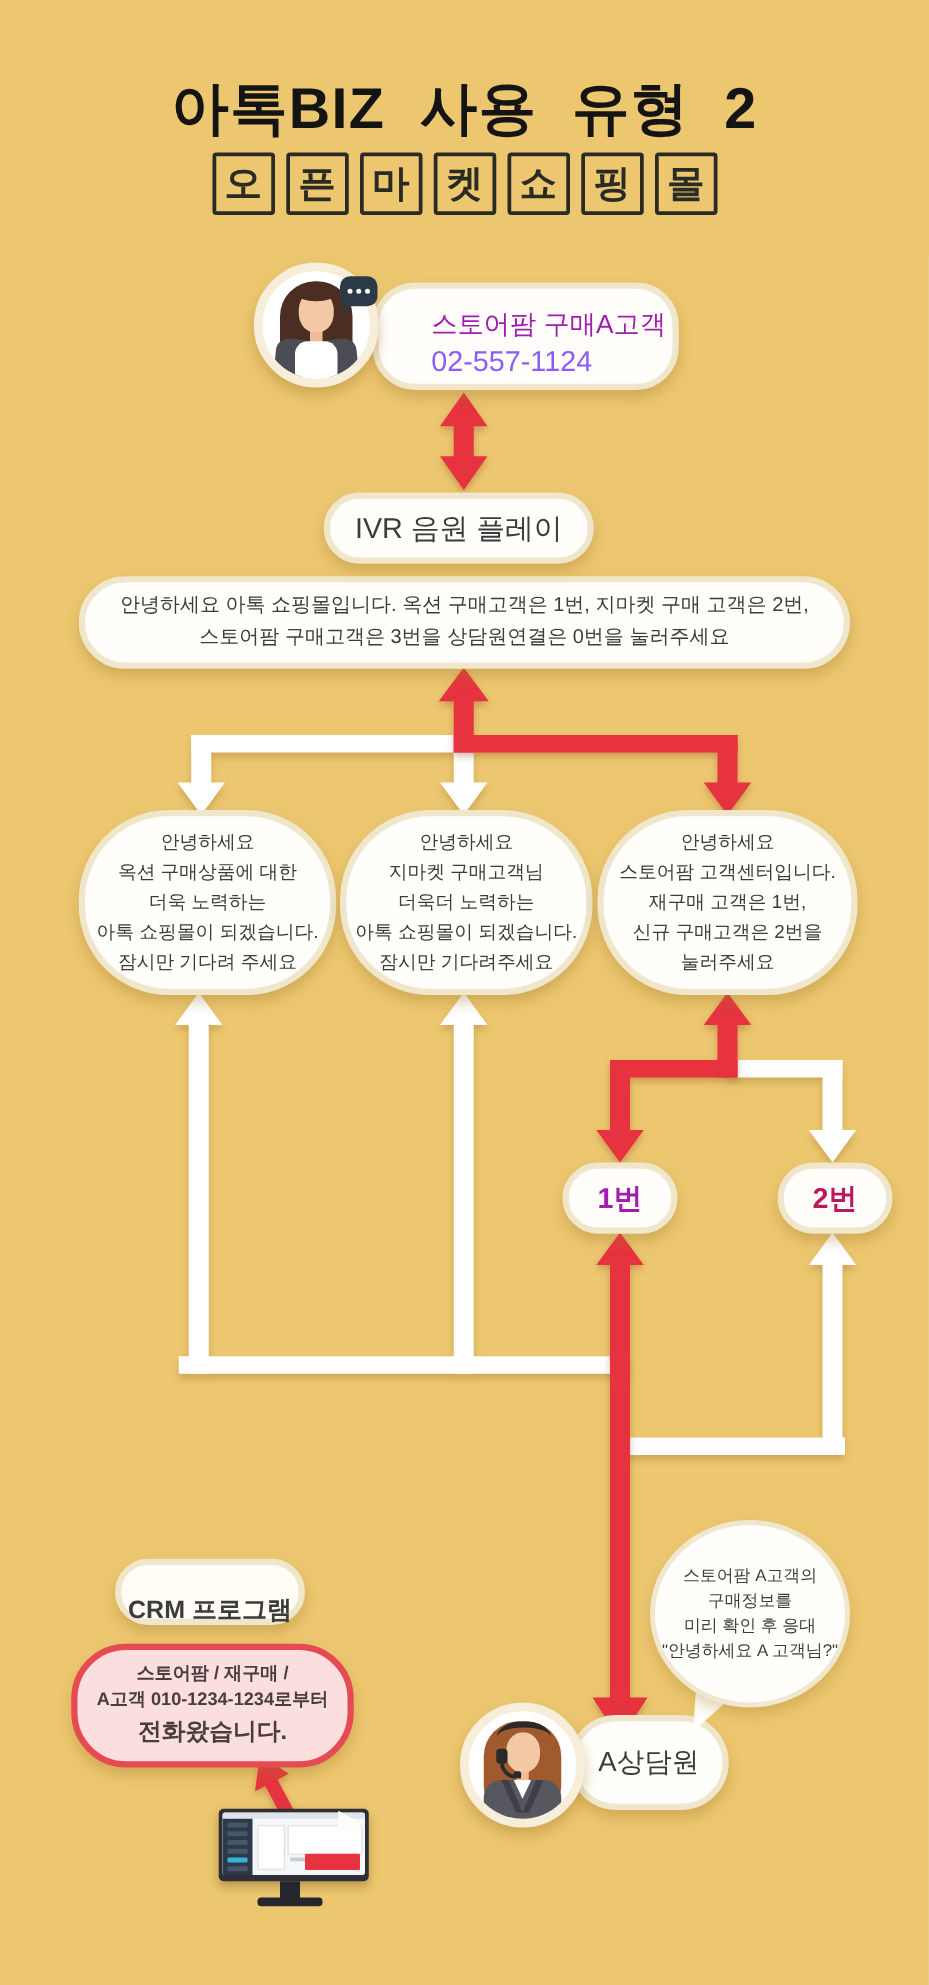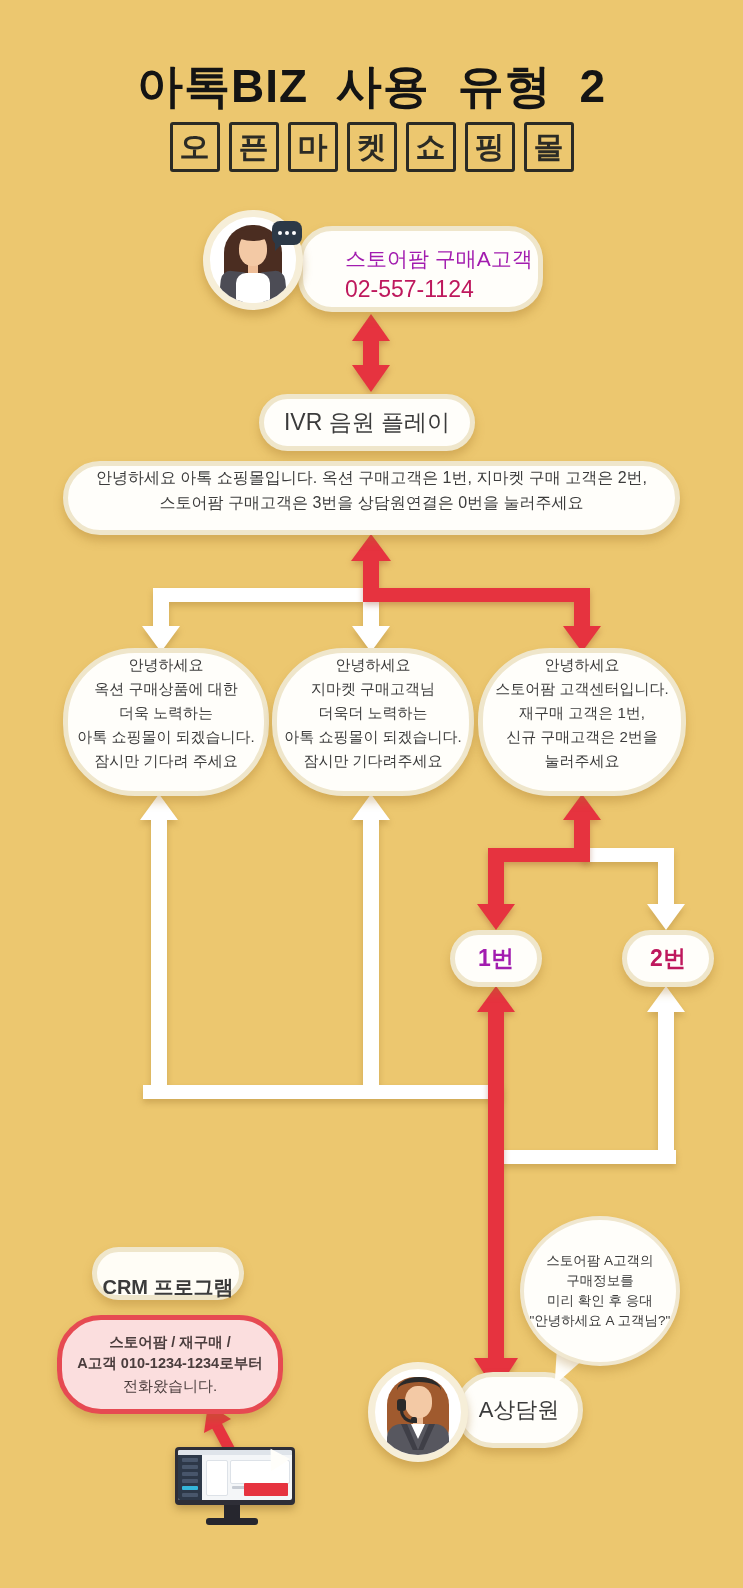--- a/index.html
+++ b/index.html
@@ -92,21 +92,21 @@
   .monitor-screen{position:absolute;left:3px;top:3px;right:3px;bottom:5px;background:#f4f6f8;border-radius:2px;overflow:hidden;}
   .mon-top{position:absolute;left:0;top:0;right:0;height:5px;background:#dfe4ea;}
   .mon-side{position:absolute;left:0;top:5px;bottom:0;width:24px;background:#2d3848;}
   .mon-side-row{height:4px;margin:3px 4px 0 4px;background:#48566b;border-radius:1px;}
   .mon-side-row.hl{background:#35b6d9;}
   .mon-panel{position:absolute;background:#ffffff;border:1px solid #dde2e8;border-radius:2px;}
   .mon-line{position:absolute;height:3px;background:#c7ccd4;border-radius:1px;}
   .mon-red{position:absolute;right:4px;bottom:4px;width:44px;height:13px;background:#e6333f;border-radius:1px;}
   .monitor-neck{left:224px;top:1505px;width:16px;height:14px;background:#26262e;}
   .monitor-base{left:206px;top:1518px;width:52px;height:7px;background:#26262e;border-radius:3px;}
-  .lines{display:flex;flex-direction:column;align-items:center;justify-content:flex-start;height:100%;}
+  .lines{display:flex;flex-direction:column;align-items:center;justify-content:center;height:100%;}
 </style>
 </head>
 <body>
 
 <div id="canvas">
 
   <div class="abs title">아톡BIZ 사용 유형 2</div>
   <div class="abs letter-row">
     <div class="letter-box">오</div>
     <div class="letter-box">픈</div>
@@ -154,21 +154,21 @@
       <rect x="488" y="1010" width="16" height="350"></rect>
       <polygon points="496,1392 474,1358 518,1358"></polygon>
       <line x1="252" y1="1492" x2="216" y2="1424" stroke="#e6333f" stroke-width="11"></line>
       <polygon points="208,1404 231,1419 204,1433"></polygon>
     </g>
   </svg>
 
   <div class="abs bubble" style="left:298px;top:226px;width:245px;height:86px;border-radius:34px;">
     <div style="padding:14px 0 0 42px;">
       <div style="font-size:21px;font-weight:400;color:#a21caf;">스토어팜 구매A고객</div>
-      <div style="font-size:23px;font-weight:400;color:#be185d;margin-top:3px;">02-557-1124</div>
+      <div style="font-size:23px;font-weight:400;color:#8b5cf6;margin-top:3px;">02-557-1124</div>
     </div>
   </div>
   <div class="abs avatar-ring" style="left:203px;top:210px;z-index:5;">
     <div class="avatar-inner">
       <div class="hair1"></div>
         <div class="neck1"></div>
         <div class="face1"></div>
         <div class="fringe1"></div>
       <div class="coatL1"></div>
         <div class="coatR1"></div>
@@ -227,21 +227,21 @@
     <span style="font-size:23px;font-weight:600;color:#be185d;">2번</span>
   </div>
 
   <div class="abs bubble pill-text" style="left:92px;top:1247px;width:152px;height:53px;border-radius:27px;background:#fffdf6;">
     <span style="font-size:20px;font-weight:600;color:#3b3b3b;margin-top:28px;">CRM 프로그램</span>
   </div>
 
   <div class="abs pink" style="left:57px;top:1315px;width:226px;height:99px;">
     <div style="font-size:14.5px;font-weight:600;line-height:1.5;">스토어팜 / 재구매 /</div>
     <div style="font-size:14.5px;font-weight:600;line-height:1.5;">A고객 010-1234-1234로부터</div>
-    <div style="font-size:15px;font-weight:400;line-height:1.5;">전화왔습니다.</div>
+    <div style="font-size:19px;font-weight:700;line-height:1.5;">전화왔습니다.</div>
   </div>
 
   <div class="abs tail" style="left:262px;top:1452px;border:11px solid transparent;border-top:20px solid #fffefa;transform:rotate(28deg);z-index:3;"></div>
 
   <div class="abs monitor-bezel">
     <div class="monitor-screen">
       <div class="mon-top"></div>
       <div class="mon-side">
         <div class="mon-side-row"></div>
           <div class="mon-side-row"></div>

